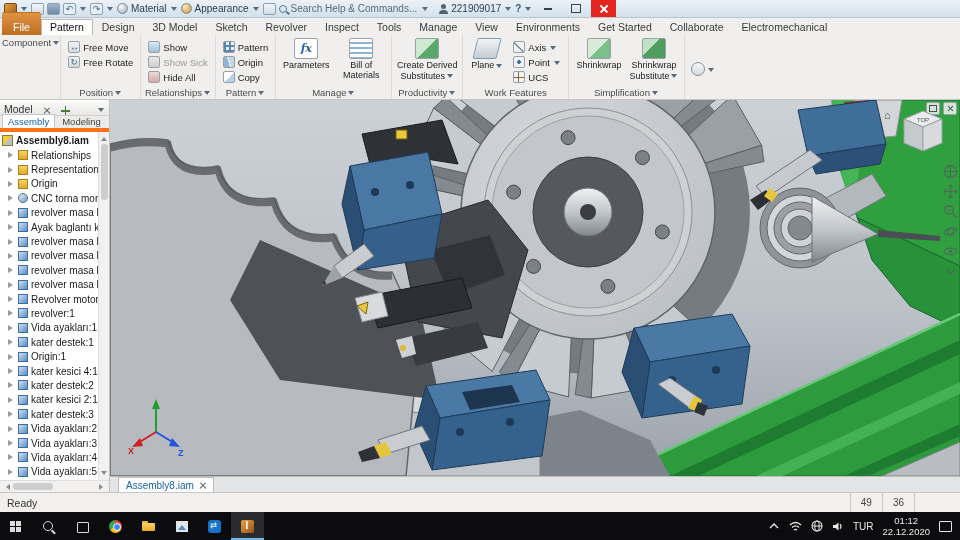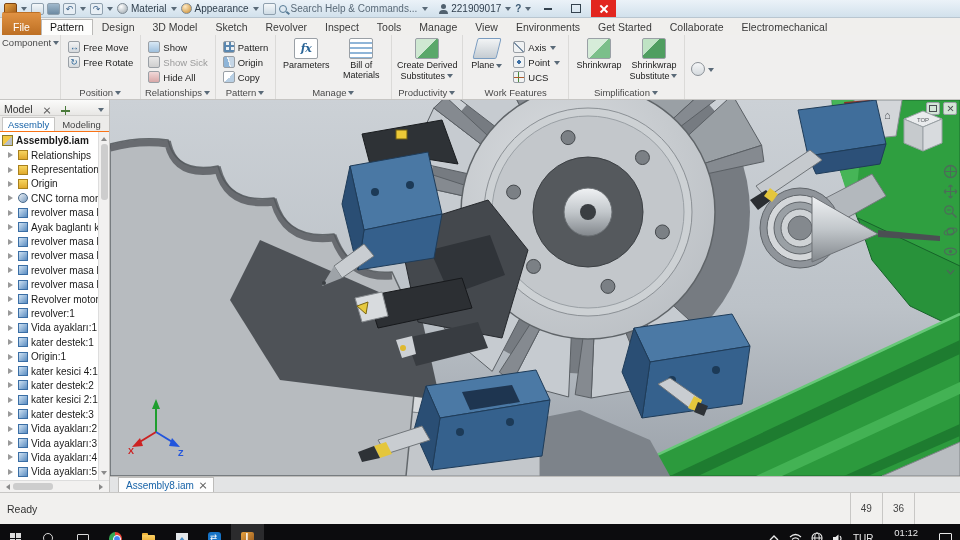--- a/index.html
+++ b/index.html
@@ -79,21 +79,21 @@
 .main{height:392px;display:flex}
 
 .browser{width:110px;background:#f4f3f2;border-right:1px solid #c3c2c0;display:flex;flex-direction:column;flex:none}
 .bhead{height:16px;display:flex;align-items:flex-end;gap:10px;padding:0 4px;font-size:10.5px;color:#333;background:linear-gradient(#fbfbfa,#e8e7e5);border-bottom:1px solid #d2d1cf}
 .xic{position:relative;width:8px;height:8px;flex:none}
 .xic::before,.xic::after{content:"";position:absolute;left:0;top:3.2px;width:8px;height:1.4px;background:#5a5a5a}
 .xic::before{transform:rotate(45deg)}.xic::after{transform:rotate(-45deg)}
 .plus{position:relative;width:9px;height:9px;flex:none}
 .plus::before{content:"";position:absolute;left:4px;top:0;width:1.6px;height:9px;background:#4a7a3a}
 .plus::after{content:"";position:absolute;left:0;top:4px;width:9px;height:1.6px;background:#4a7a3a}
-.btabs{height:16px;display:flex;align-items:flex-end;background:#ecebe9;border-bottom:1px solid #f97316;padding-left:2px;gap:1px}
+.btabs{height:16px;display:flex;align-items:flex-end;background:#ecebe9;border-bottom:4px solid #f97316;padding-left:2px;gap:1px}
 .btab{font-size:9.5px;padding:1px 5px;color:#444;border:1px solid transparent;border-bottom:none}
 .btab.active{background:#fff;border-color:#c6c5c3;color:#1863a8}
 .treewrap{flex:1;display:flex;background:#fff;overflow:hidden}
 .tree{flex:1;padding:1px 0 0 2px;overflow:hidden}
 .troot{display:flex;align-items:center;gap:3px;height:15px;font-size:10px;font-weight:bold;color:#1a1a1a;white-space:nowrap}
 .t-asm{width:11px;height:11px;flex:none;background:linear-gradient(135deg,#f3c843 50%,#b9bfc6 50%);border:1px solid #8a7a2a}
 .trow{display:flex;align-items:center;gap:3px;height:14.4px;font-size:10px;color:#1a1a1a;padding-left:6px;white-space:nowrap;overflow:hidden}
 .tarrow{width:0;height:0;border:3.5px solid transparent;border-left:5px solid #9a9a9a;flex:none;margin-right:-1px}
 .t-ic{width:10px;height:10px;flex:none;border:1px solid #3a6ea5;background:linear-gradient(135deg,#cfe2f3,#5a8cc0)}
 .trow[data-icon="folder"] .t-ic{background:linear-gradient(#f7d560,#e0a92c);border-color:#a8801e}
@@ -117,21 +117,21 @@
 .x-sm{position:relative;width:7px;height:7px}
 .x-sm::before,.x-sm::after{content:"";position:absolute;left:0;top:2.8px;width:7px;height:1.3px;background:#4a4e52}
 .x-sm::before{transform:rotate(45deg)}.x-sm::after{transform:rotate(-45deg)}
 .viewcube{position:absolute;right:10px;top:5px;width:70px;height:54px}
 .navbar{position:absolute;right:1px;top:64px;width:17px;display:flex;flex-direction:column;gap:5px;align-items:center}
 .nav-ic{width:15px;height:15px;opacity:.75}
 .doctabs{height:16px;background:#e3e4e5;border-top:1px solid #bdbcba;display:flex;align-items:flex-end;padding-left:8px}
 .dtab{height:15px;background:#fdfdfd;border:1px solid #bdbcba;border-bottom:none;display:flex;align-items:center;gap:5px;padding:0 7px;font-size:10px;color:#1863a8}
 
 
-.status{height:32px;background:#f1f0ee;border-top:1px solid #c8c7c5;display:flex;align-items:center;font-size:10.5px;color:#333}
+.status{height:20px;background:#f1f0ee;border-top:1px solid #c8c7c5;display:flex;align-items:center;font-size:10.5px;color:#333}
 .status .msg{padding-left:7px;flex:1}
 .scell{border-left:1px solid #c8c7c5;height:100%;display:flex;align-items:center;padding:4px 10px;font-size:10px;color:#444}
 .scell.empty{width:46px}
 
 
 .taskbar{height:28px;background:#0c0c0e;display:flex;align-items:stretch}
 .tbapp{width:33px;display:flex;align-items:center;justify-content:center;position:relative}
 .tbapp.active{background:rgba(255,255,255,.13);box-shadow:inset 0 -2px 0 #76b9ed}
 .glyph{position:relative;width:15px;height:15px}
 .tbapp[data-icon="start"] .glyph::before{content:"";position:absolute;left:1px;top:2px;width:5px;height:5px;background:#dcdcdc;box-shadow:6px 0 #dcdcdc,0 6px #dcdcdc,6px 6px #dcdcdc}

